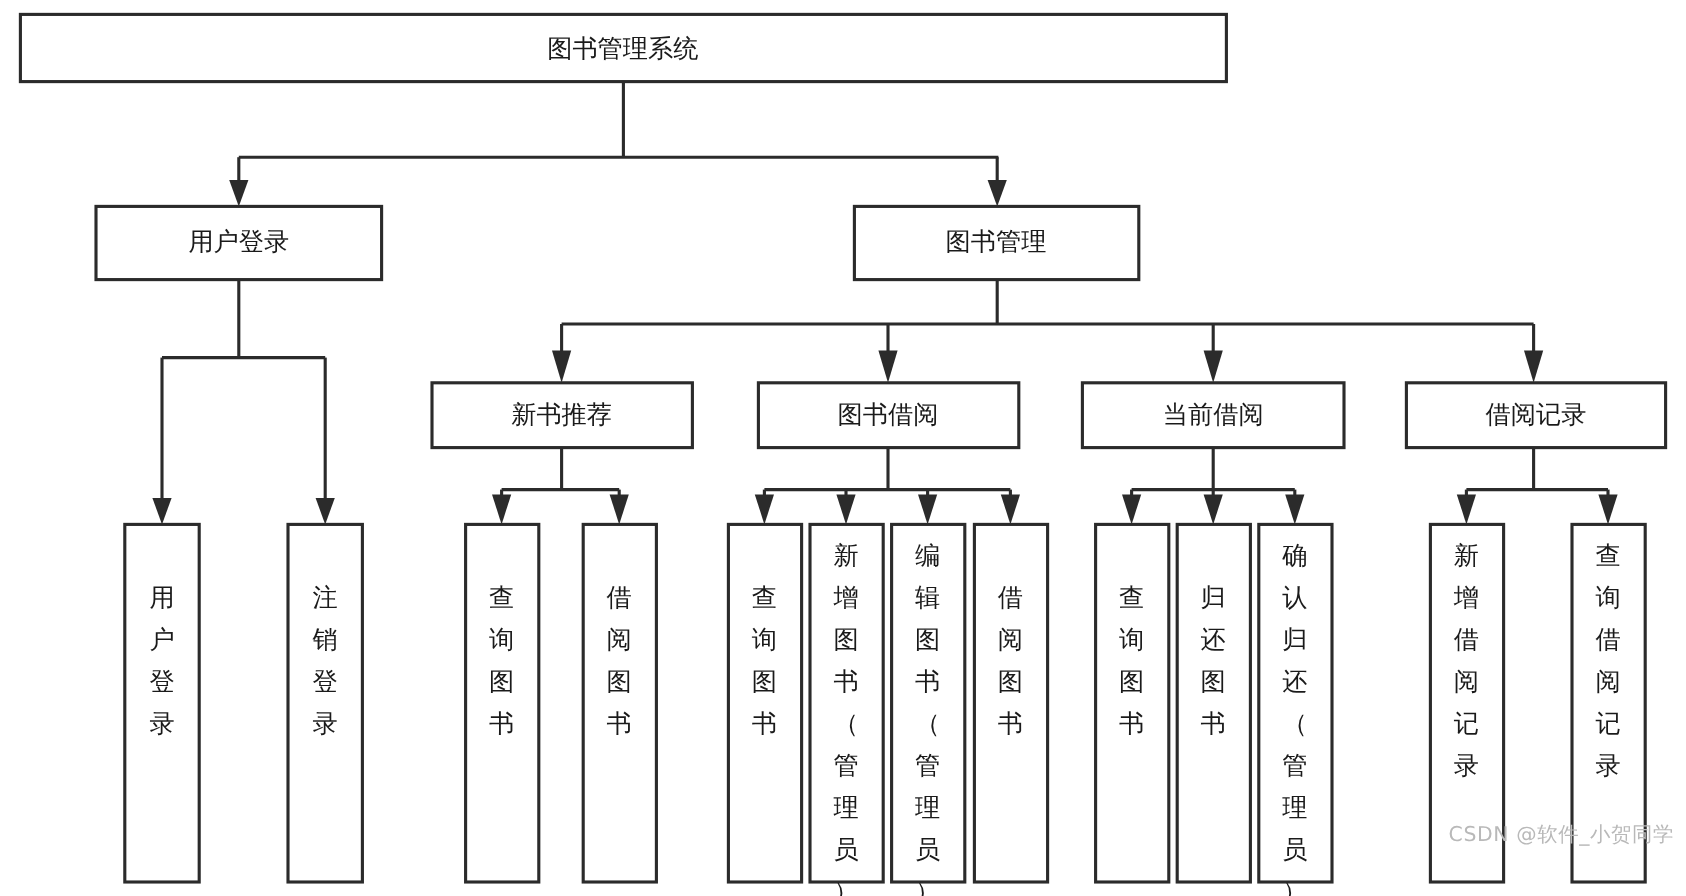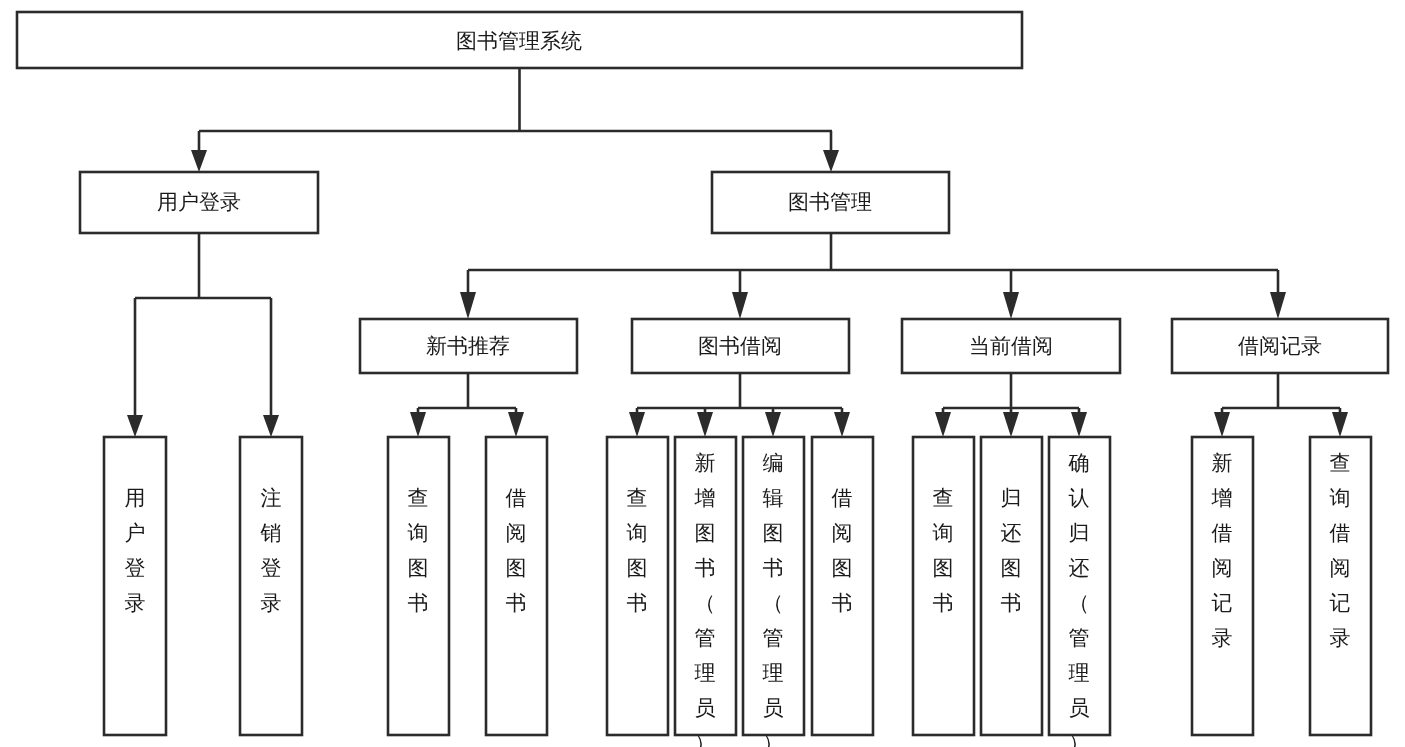--- a/index.html
+++ b/index.html
@@ -191,13 +191,14 @@
       <text class="node-label-v" x="1222" y="470"><tspan x="1222" y="470">新</tspan><tspan x="1222" y="505">增</tspan><tspan x="1222" y="540">借</tspan><tspan x="1222" y="575">阅</tspan><tspan x="1222" y="610">记</tspan><tspan x="1222" y="645">录</tspan></text>
     </g>
 
     <g>
       <rect class="node-rect" x="1310" y="437" width="61" height="298"></rect>
       <text class="node-label-v" x="1340" y="470"><tspan x="1340" y="470">查</tspan><tspan x="1340" y="505">询</tspan><tspan x="1340" y="540">借</tspan><tspan x="1340" y="575">阅</tspan><tspan x="1340" y="610">记</tspan><tspan x="1340" y="645">录</tspan></text>
     </g>
 
   </svg>
 
+  <div class="watermark">CSDN @软件_小贺同学</div>
 </div>
 
 </body></html>

